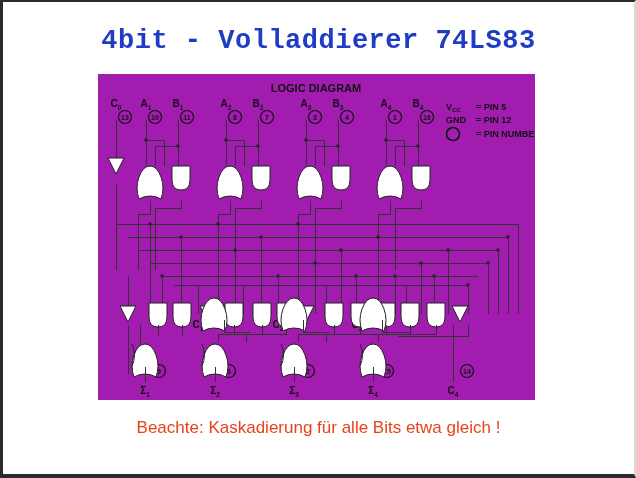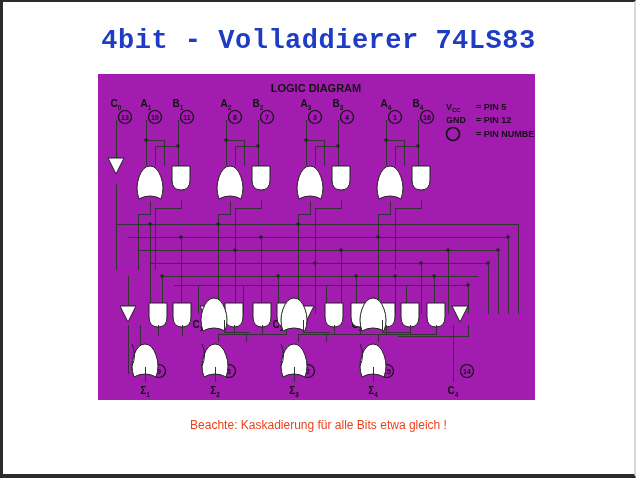--- a/index.html
+++ b/index.html
@@ -15,21 +15,21 @@
   }
 
   #title{
     position:absolute;left:0;top:24px;width:631px;text-align:center;
     font-family:Liberation Mono, monospace;font-weight:bold;font-size:27px;
     color:#1f3cc4;letter-spacing:.5px;white-space:nowrap;
   }
 
   #caption{
     position:absolute;left:0;top:416px;width:631px;text-align:center;
-    font-family:"Liberation Sans",sans-serif;font-size:12px;
+    font-family:"Liberation Sans",sans-serif;font-size:17px;
     color:#e8421c;white-space:nowrap;
   }
 
   #panel{
     position:absolute;left:95px;top:72px;width:437px;height:326px;
     background:#a21caf;
   }
   #panel svg{display:block;}
 
   .lbl{font-family:"Liberation Sans",sans-serif;font-weight:bold;}

